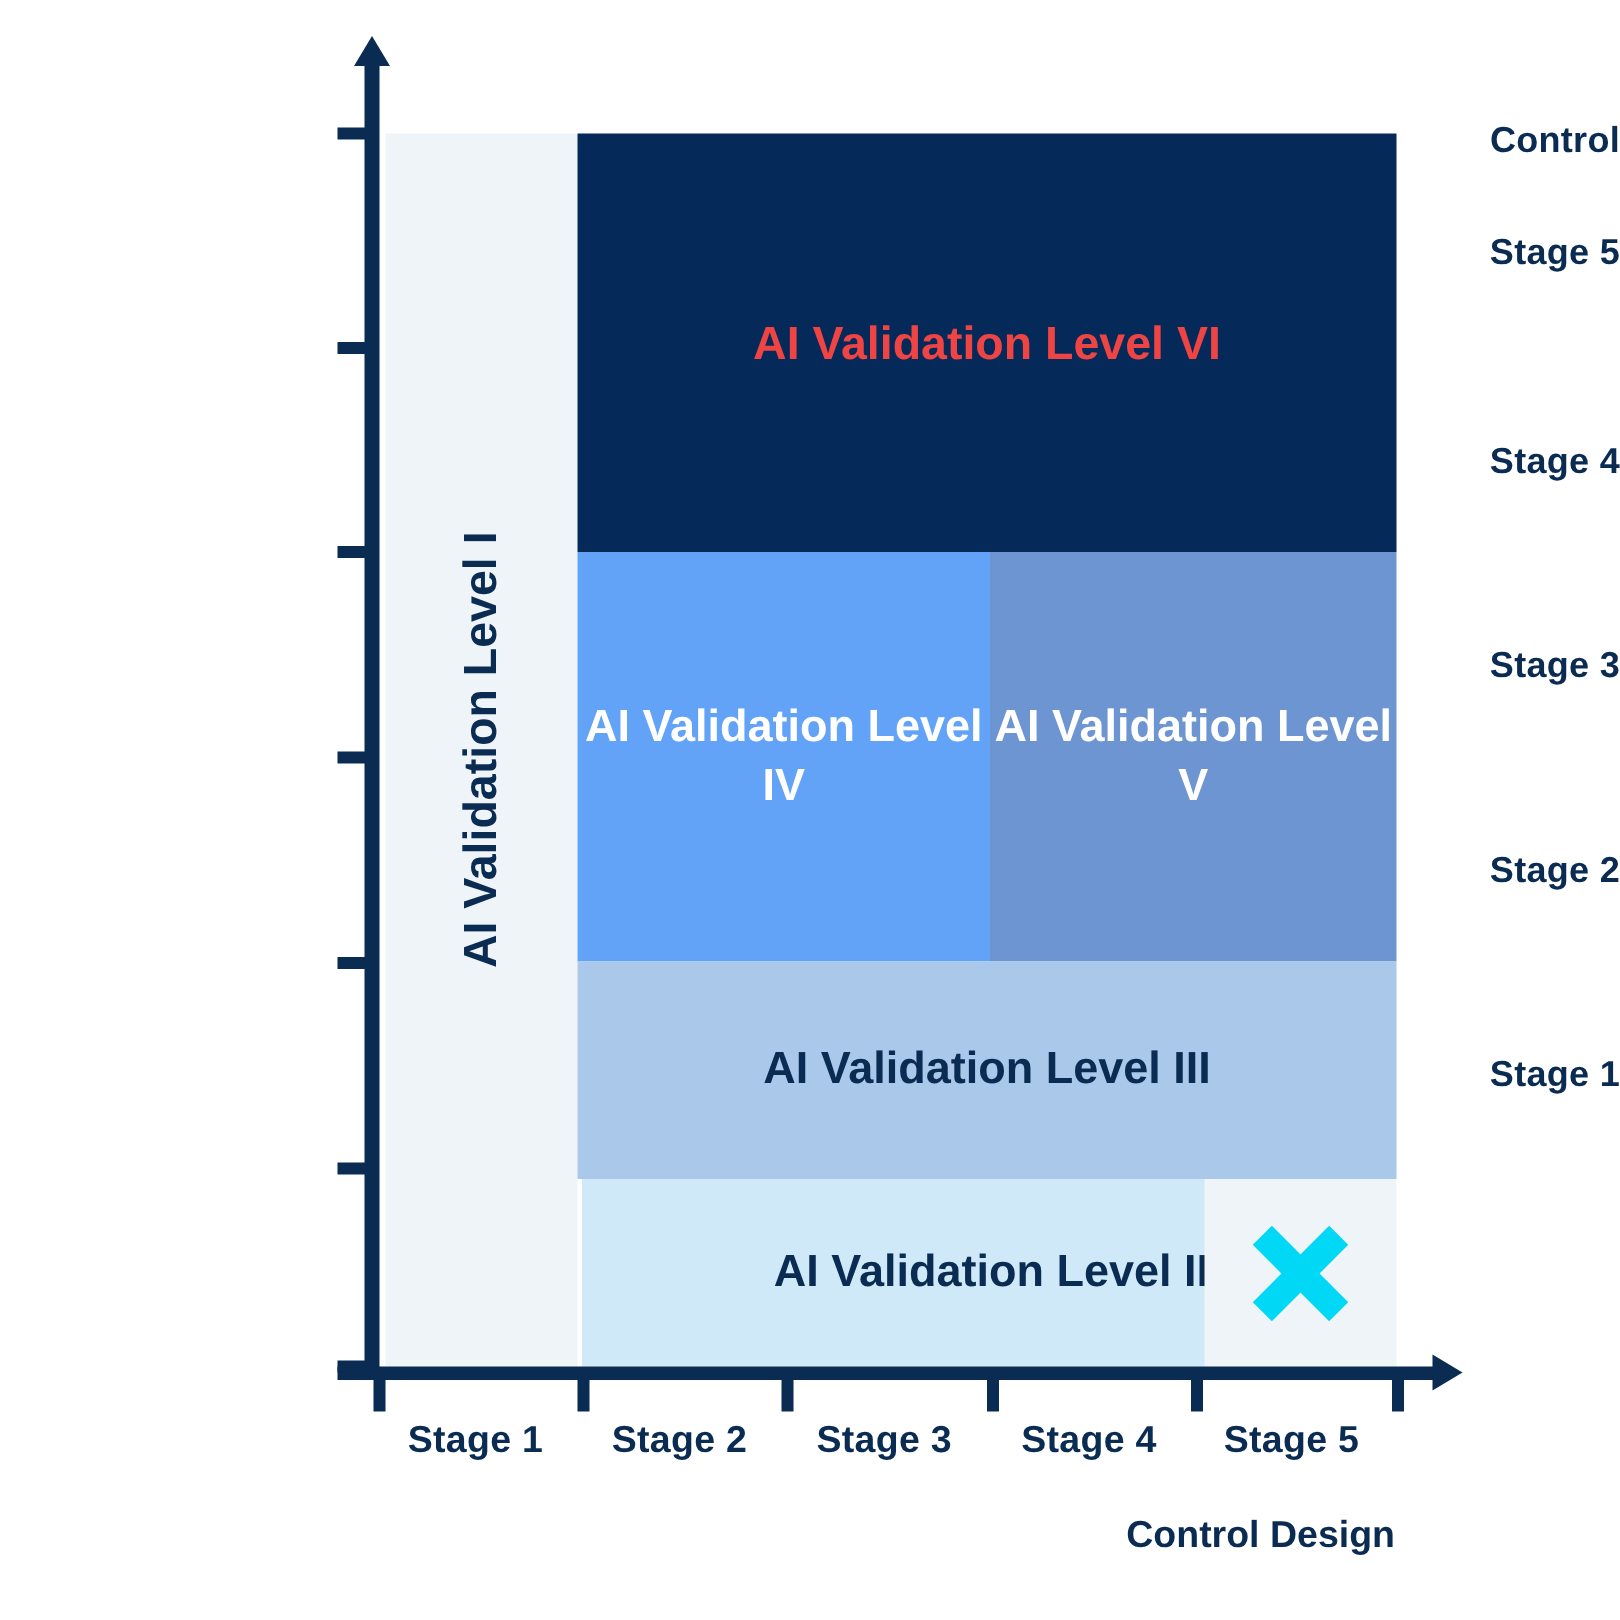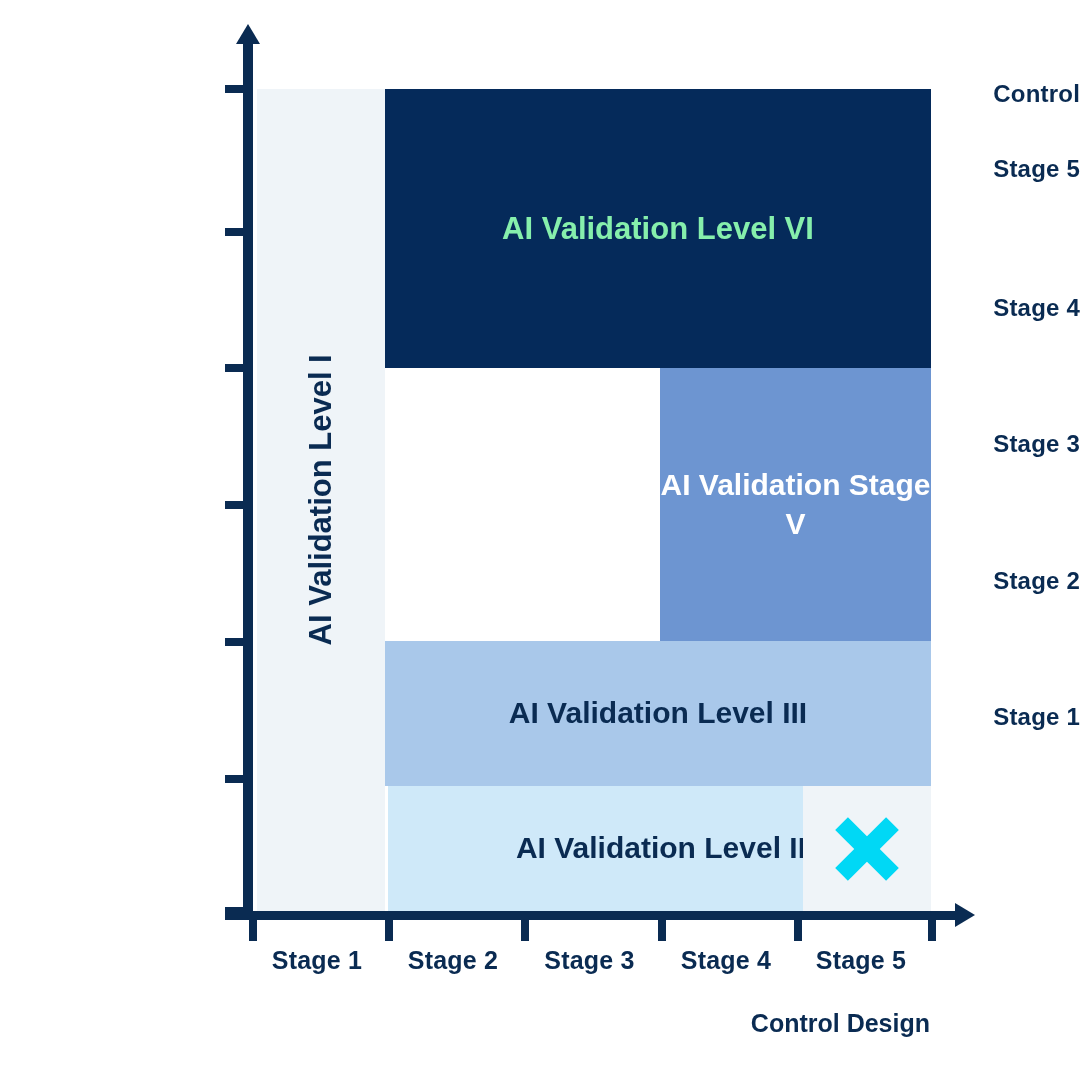--- a/index.html
+++ b/index.html
@@ -117,21 +117,21 @@
   #cell-level-1 .vlabel {
     transform: rotate(-90deg);
     white-space: nowrap;
     color: #0a2b52;
     font-size: 31px;
   }
   #cell-level-6 {
     left: 385px; top: 89px;
     width: 546px; height: 279px;
     background: #052a5a;
-    color: #86efac;
+    color: #ef4444;
     font-size: 31px;
   }
   #cell-level-4 {
     left: 385px; top: 368px;
     width: 275px; height: 273px;
     background: #62a3f8;
     color: #ffffff;
     font-size: 30px;
   }
   #cell-level-5 {
@@ -188,23 +188,26 @@
 <div id="stage">
 
   <div class="cell" id="cell-level-1">
     <span class="vlabel">AI Validation Level I</span>
   </div>
 
   <div class="cell" id="cell-level-6">
     <span>AI Validation Level VI</span>
   </div>
 
+  <div class="cell" id="cell-level-4">
+    <span>AI Validation Level IV</span>
+  </div>
 
   <div class="cell" id="cell-level-5">
-    <span>AI Validation Stage V</span>
+    <span>AI Validation Level V</span>
   </div>
 
   <div class="cell" id="cell-level-3">
     <span>AI Validation Level III</span>
   </div>
 
   <div class="cell" id="cell-level-2">
     <span>AI Validation Level II</span>
   </div>
 

